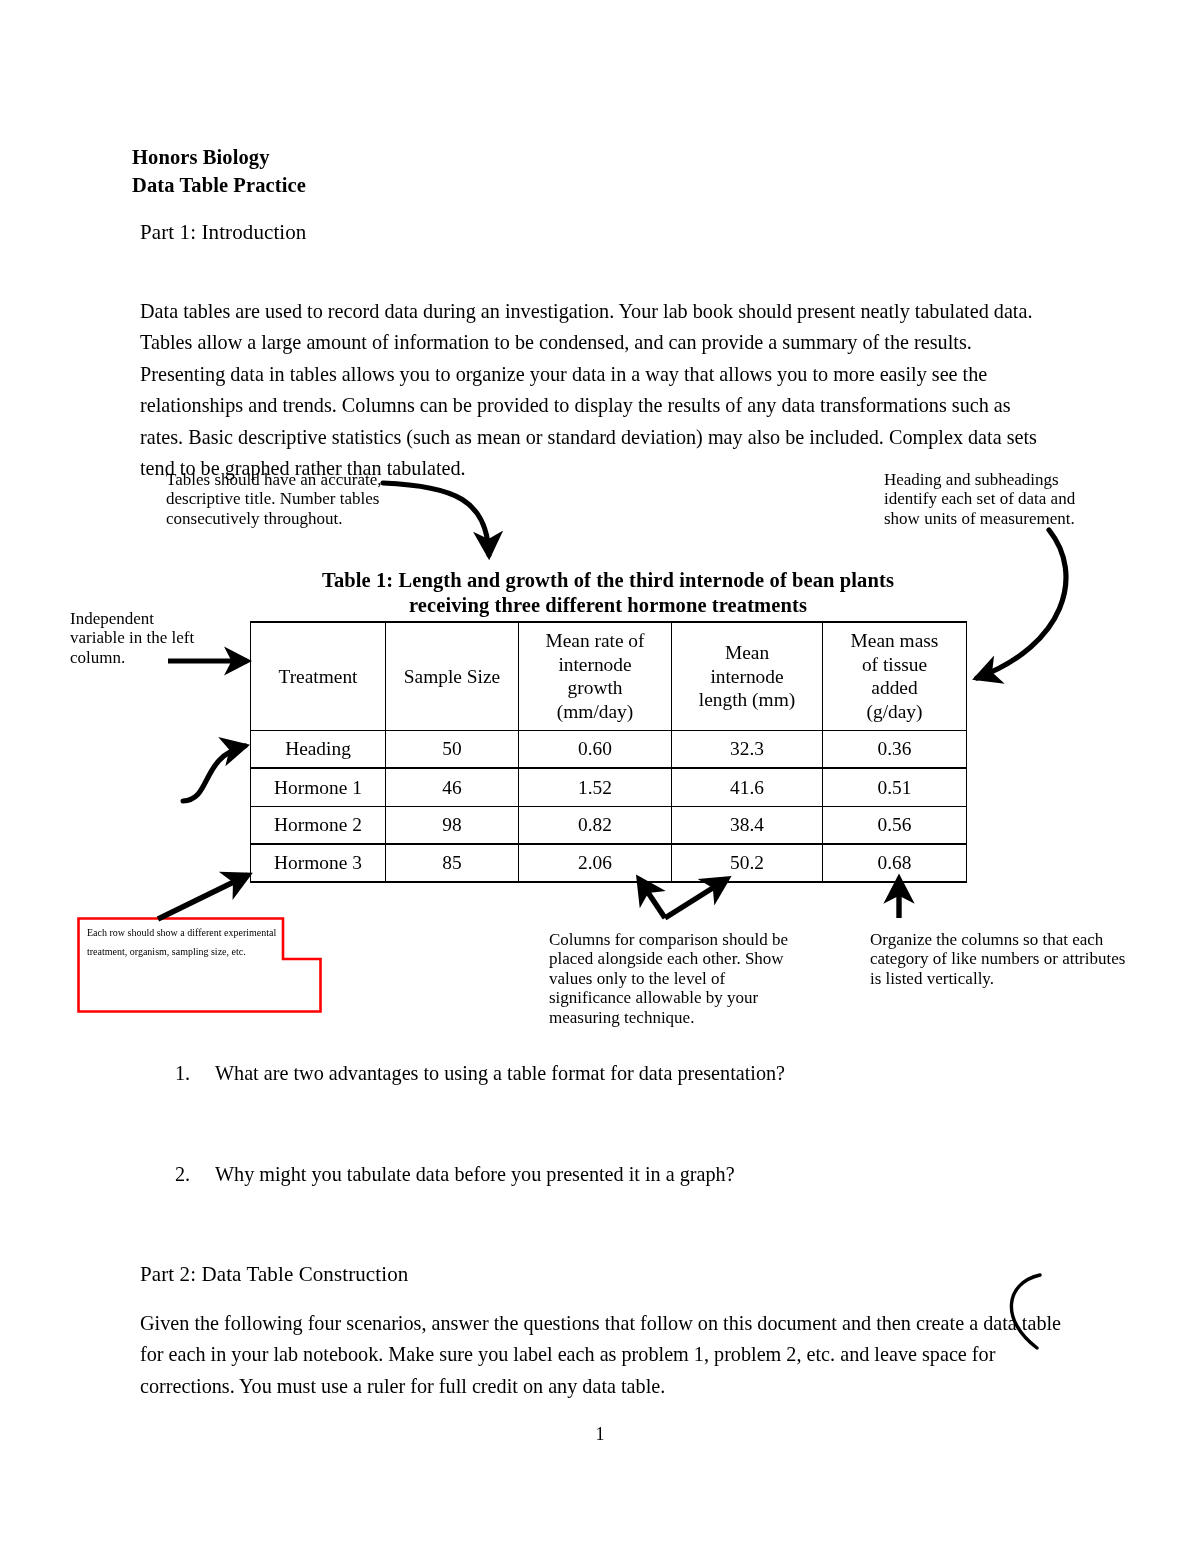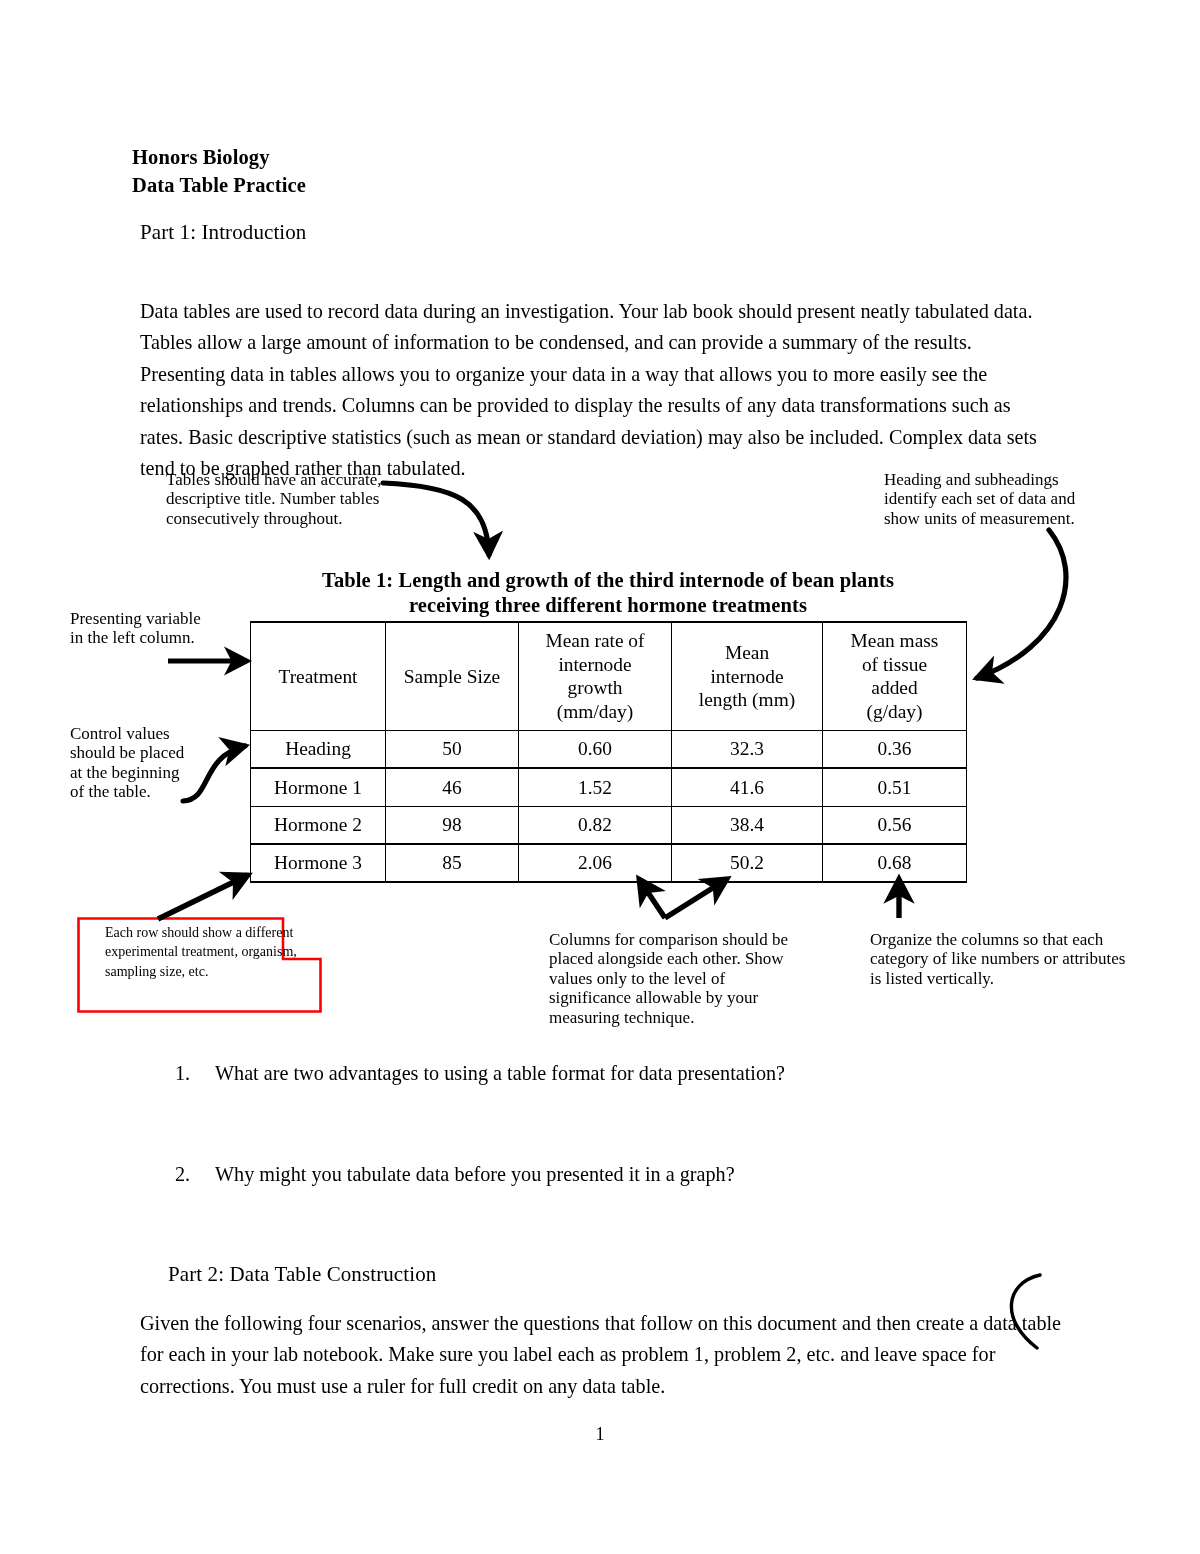--- a/index.html
+++ b/index.html
@@ -26,21 +26,21 @@
     line-height: 28px;
     letter-spacing: .1px;
   }
   .part-heading {
     position: absolute;
     font-size: 21px;
     font-weight: normal;
     letter-spacing: .1px;
   }
   #part1-heading { left: 140px; top: 220px; }
-  #part2-heading { left: 140px; top: 1262px; margin-left: 28px; }
+  #part2-heading { left: 140px; top: 1262px; }
 
   
   .body-par {
     position: absolute;
     font-size: 20.2px;
     line-height: 31.4px;
     text-align: left;
   }
   #intro-par { left: 140px; top: 268px; width: 900px; margin-top: 28px; }
   #part2-par { left: 140px; top: 1308px; width: 930px; }
@@ -80,24 +80,24 @@
     top: 917px;
     width: 245px;
     height: 96px;
   }
   #callout-rows-box .redshape {
     position: absolute;
     inset: 0;
   }
   #callout-rows-text {
     position: absolute;
-    left: 28px;
+    left: 10px;
     top: 6px;
     width: 228px;
-    font-size: 14px;
+    font-size: 10px;
     line-height: 19.4px;
   }
 
   
   #table-wrap {
     position: absolute;
     left: 250px;
     top: 568px;
     width: 716px;
     font-family: Liberation Serif, serif;
@@ -167,23 +167,22 @@
   </div>
 
   <div class="part-heading" id="part1-heading">Part 1: Introduction</div>
 
   <div class="body-par" id="intro-par">Data tables are used to record data during an investigation. Your lab book should present neatly tabulated data. Tables allow a large amount of information to be condensed, and can provide a summary of the results. Presenting data in tables allows you to organize your data in a way that allows you to more easily see the relationships and trends. Columns can be provided to display the results of any data transformations such as rates. Basic descriptive statistics (such as mean or standard deviation) may also be included. Complex data sets tend to be graphed rather than tabulated.</div>
 
   <div class="callout" id="callout-title">Tables should have an accurate, descriptive title. Number tables consecutively throughout.</div>
 
   <div class="callout" id="callout-heading">Heading and subheadings identify each set of data and show units of measurement.</div>
 
-  <div class="callout" id="callout-independent">Presenting variable in the left column.</div>
-
-  <div class="callout" id="callout-control">Control values should be placed at the beginning of the table.</div>
+  <div class="callout" id="callout-independent">Independent variable in the left column.</div>
+
 
   <div id="callout-rows-box">
     <svg class="redshape" viewBox="0 0 245 96" preserveAspectRatio="none">
       <path d="M1.5,1.5 H206 V42 H243.5 V94.5 H1.5 Z" fill="none" stroke="#ff0000" stroke-width="2.6"></path>
     </svg>
     <div id="callout-rows-text">Each row should show a different experimental treatment, organism, sampling size, etc.</div>
   </div>
 
   <div class="callout" id="callout-columns">Columns for comparison should be placed alongside each other. Show values only to the level of significance allowable by your measuring technique.</div>
 

